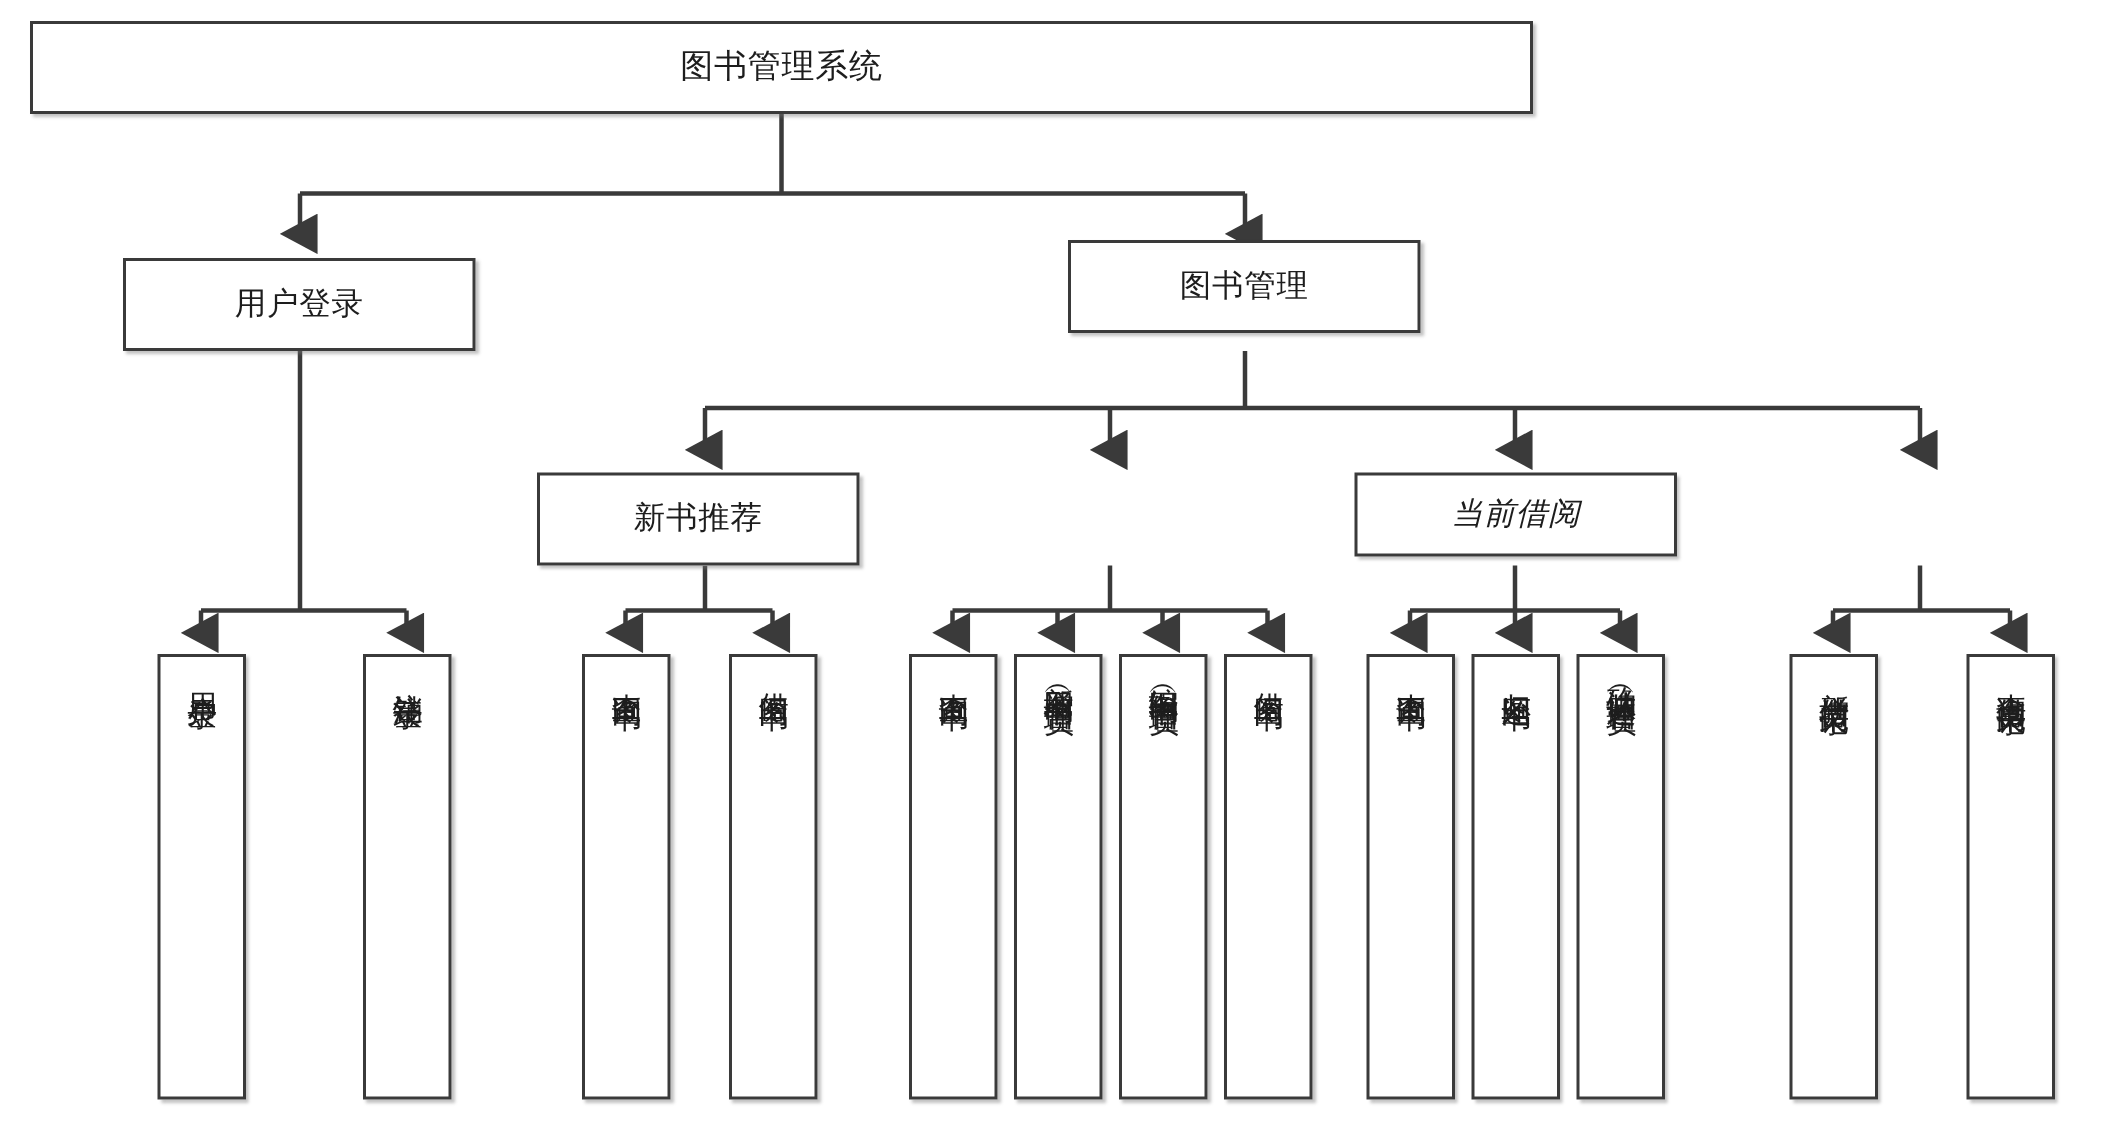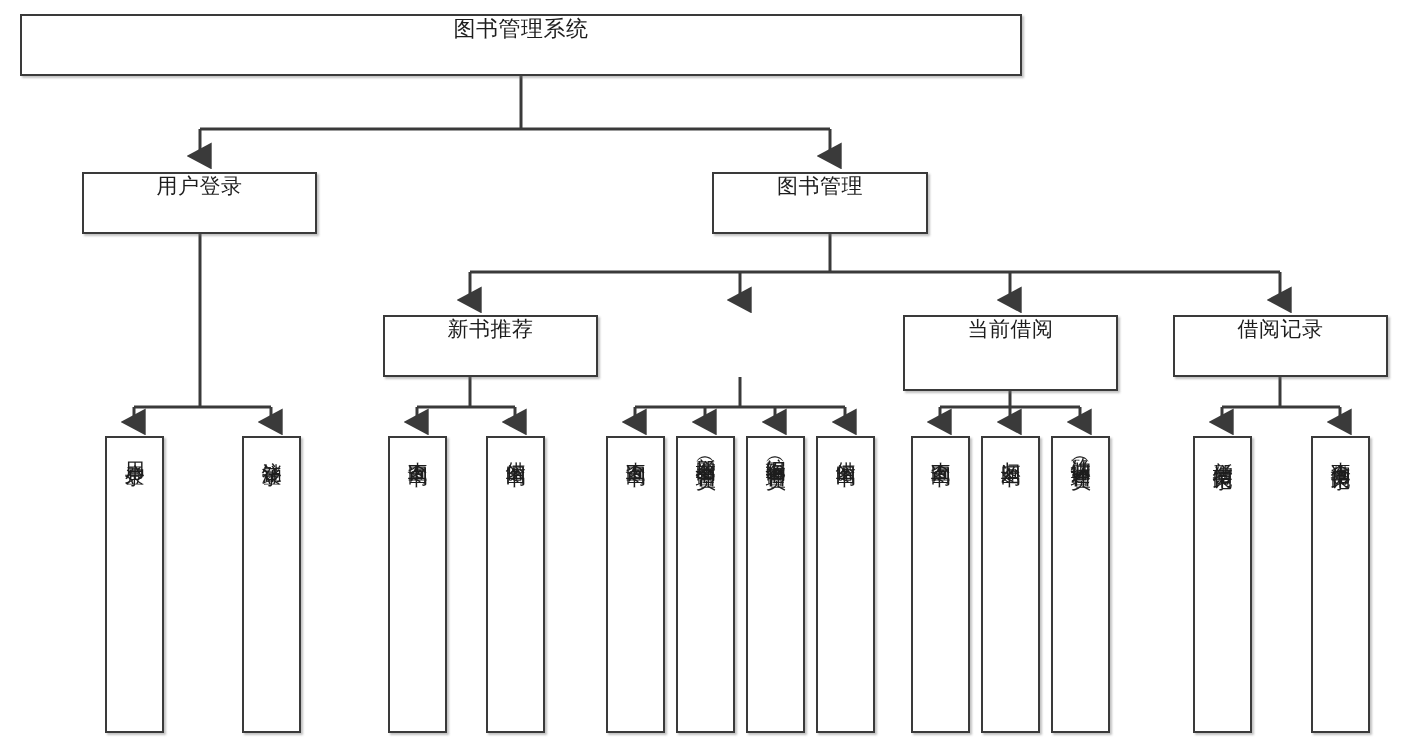--- a/index.html
+++ b/index.html
@@ -26,21 +26,21 @@
     height: 747px;
     pointer-events: none;
   }
   .node {
     position: absolute;
     box-sizing: border-box;
     background: #ffffff;
     border: 2px solid #3a3a3a;
     box-shadow: 2px 2px 2px rgba(120,120,120,0.45);
     display: flex;
-    align-items: flex-start;
+    align-items: center;
     justify-content: center;
     color: #1d1d1d;
     z-index: 2;
   }
   .node .label {
     font-size: 21px;
     line-height: 1.22;
     letter-spacing: 0.5px;
     white-space: nowrap;
     text-align: center;
@@ -129,32 +129,29 @@
     </g>
   </svg>
 
   <div class="node root" style="left:20px; top:14px; width:1002px; height:62px;">
     <span class="label">图书管理系统</span>
   </div>
 
   <div class="node" style="left:82px; top:172px; width:235px; height:62px;">
     <span class="label">用户登录</span>
   </div>
-  <div class="node" style="left:712px; top:172px; width:216px; height:62px;">
+  <div class="node" style="left:712px; top:160px; width:235px; height:62px;">
     <span class="label">图书管理</span>
   </div>
 
-  <div class="node" style="left:383px; top:315px; width:215px; height:62px;">
+  <div class="node" style="left:358px; top:315px; width:215px; height:62px;">
     <span class="label">新书推荐</span>
   </div>
-  <div class="node" style="left:903px; top:315px; width:215px; height:76px;">
+  <div class="node" style="left:903px; top:315px; width:215px; height:56px;font-style:italic;">
     <span class="label">当前借阅</span>
-  </div>
-  <div class="node" style="left:1173px; top:315px; width:215px; height:62px;">
-    <span class="label">借阅记录</span>
   </div>
 
   <div class="node leaf" style="left:105px; top:436px; width:59px; height:297px;">
     <span class="label">用户登录</span>
   </div>
   <div class="node leaf" style="left:242px; top:436px; width:59px; height:297px;">
     <span class="label">注销登录</span>
   </div>
 
   <div class="node leaf" style="left:388px; top:436px; width:59px; height:297px;">

